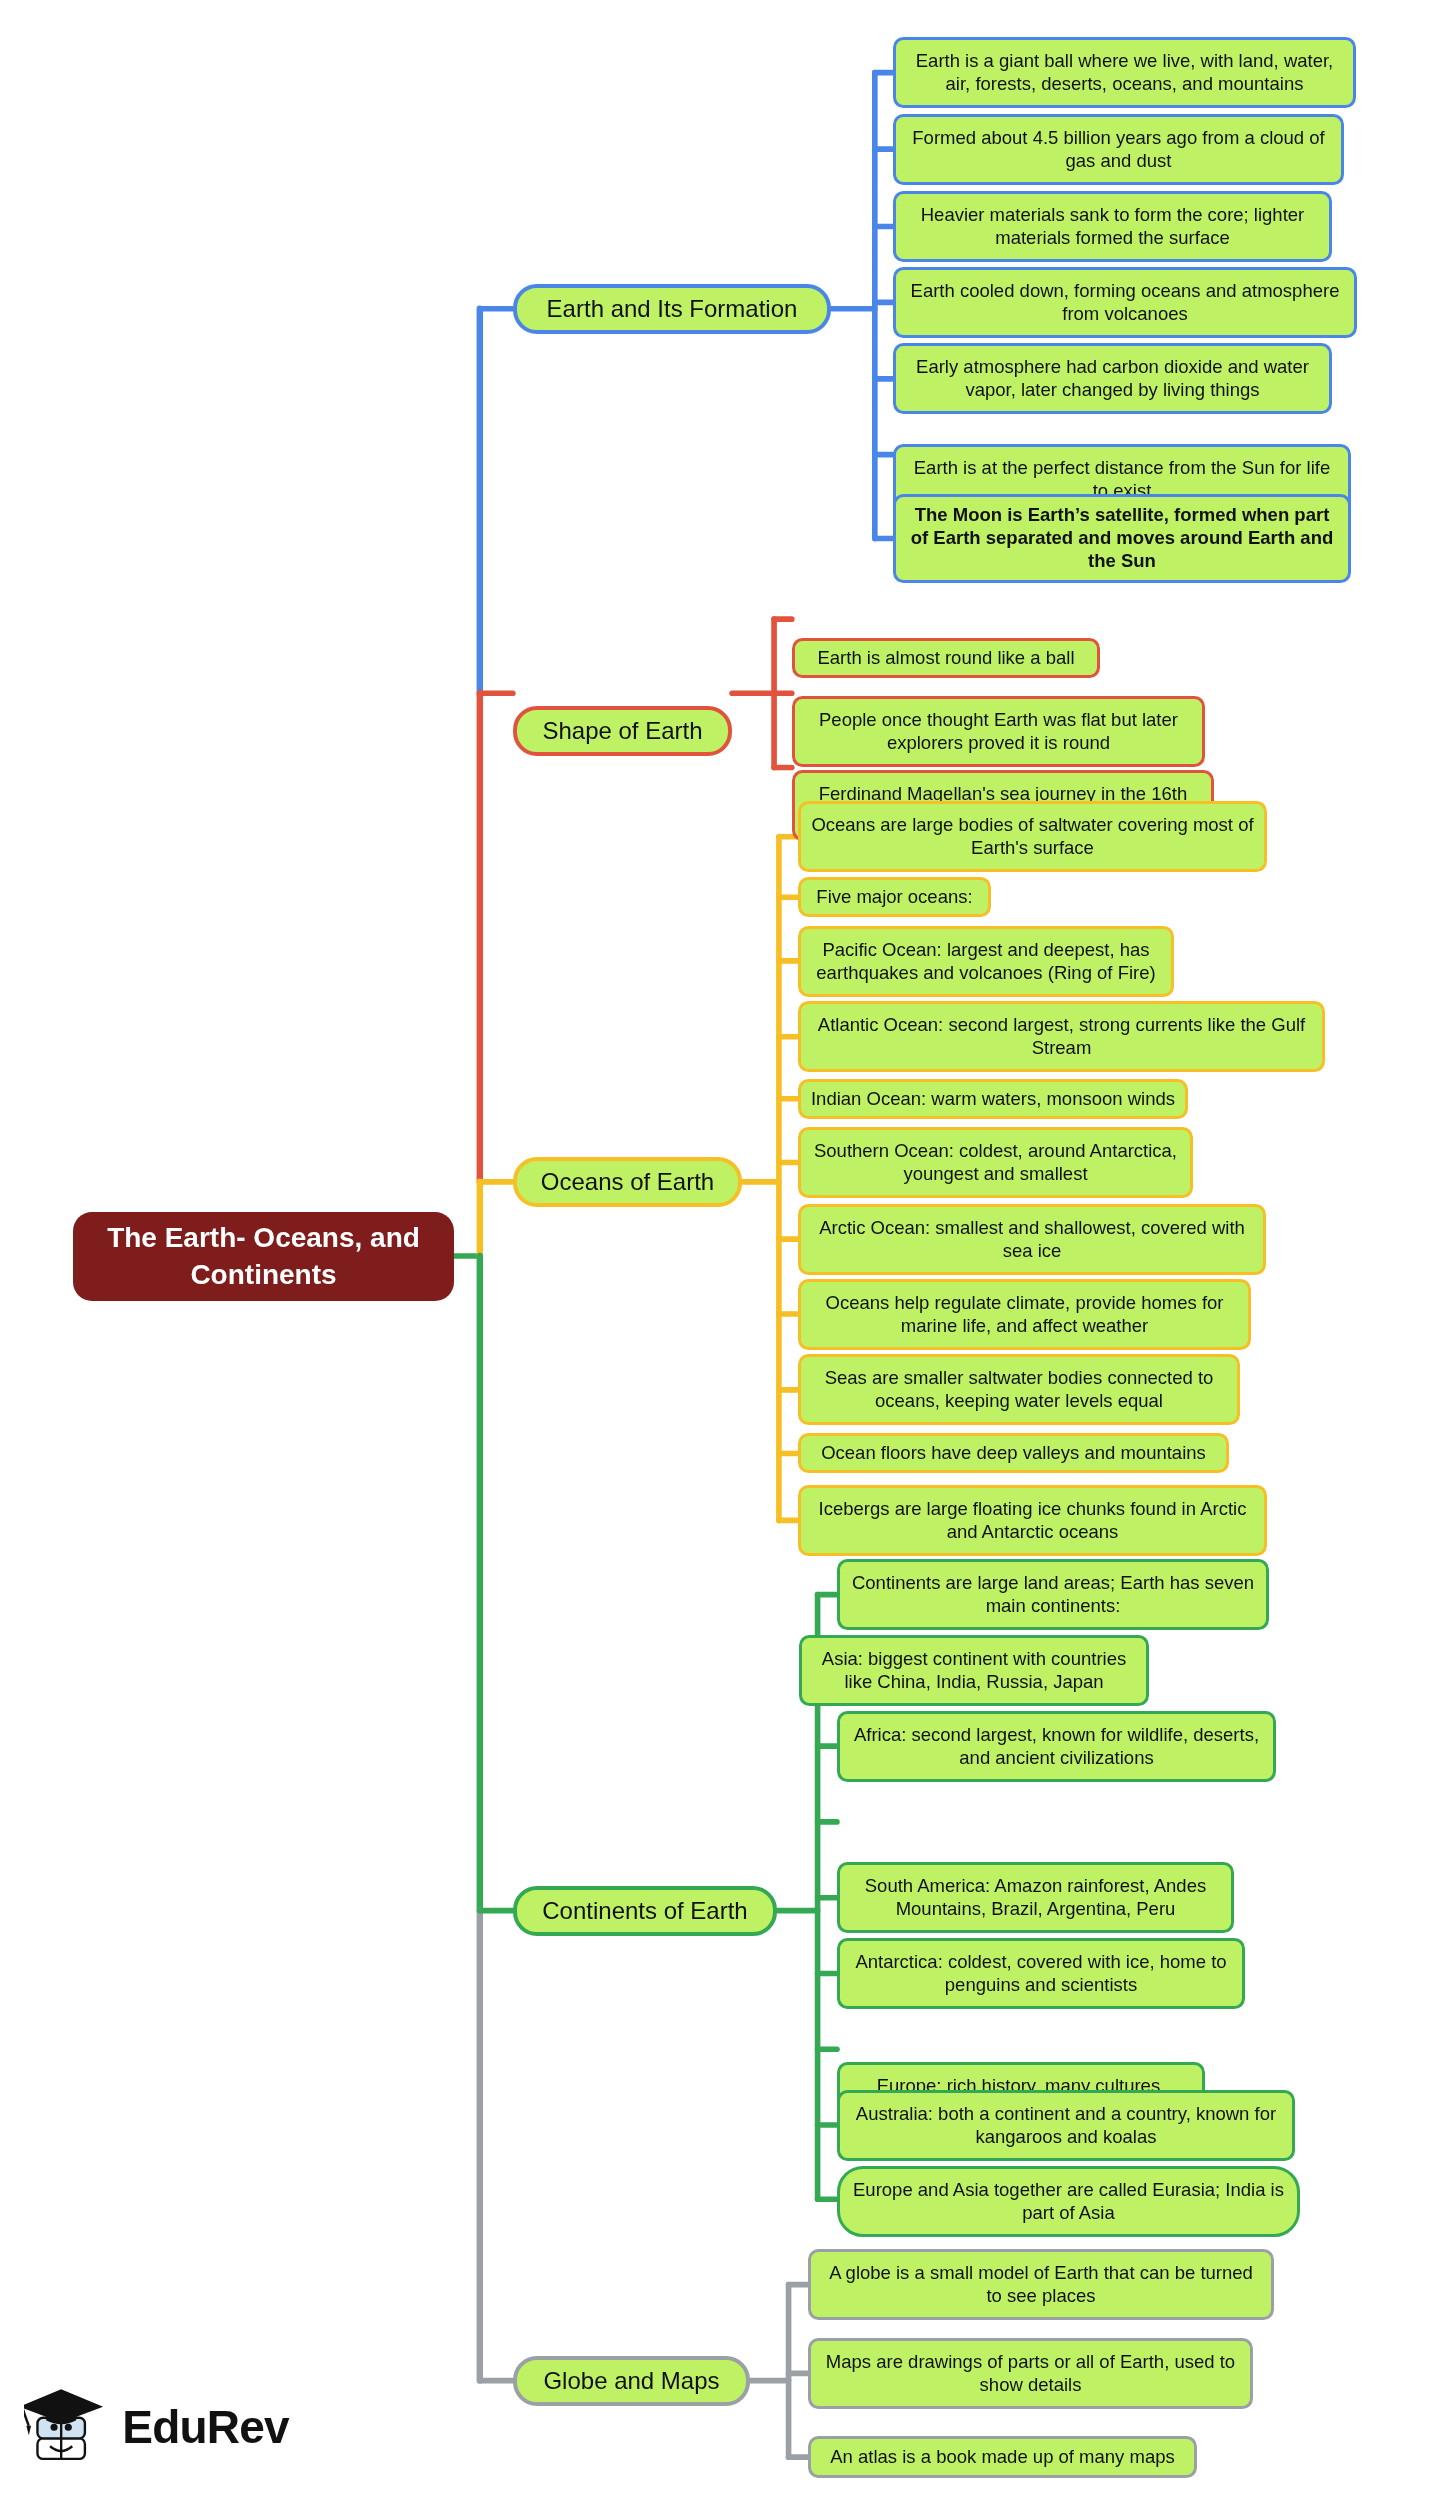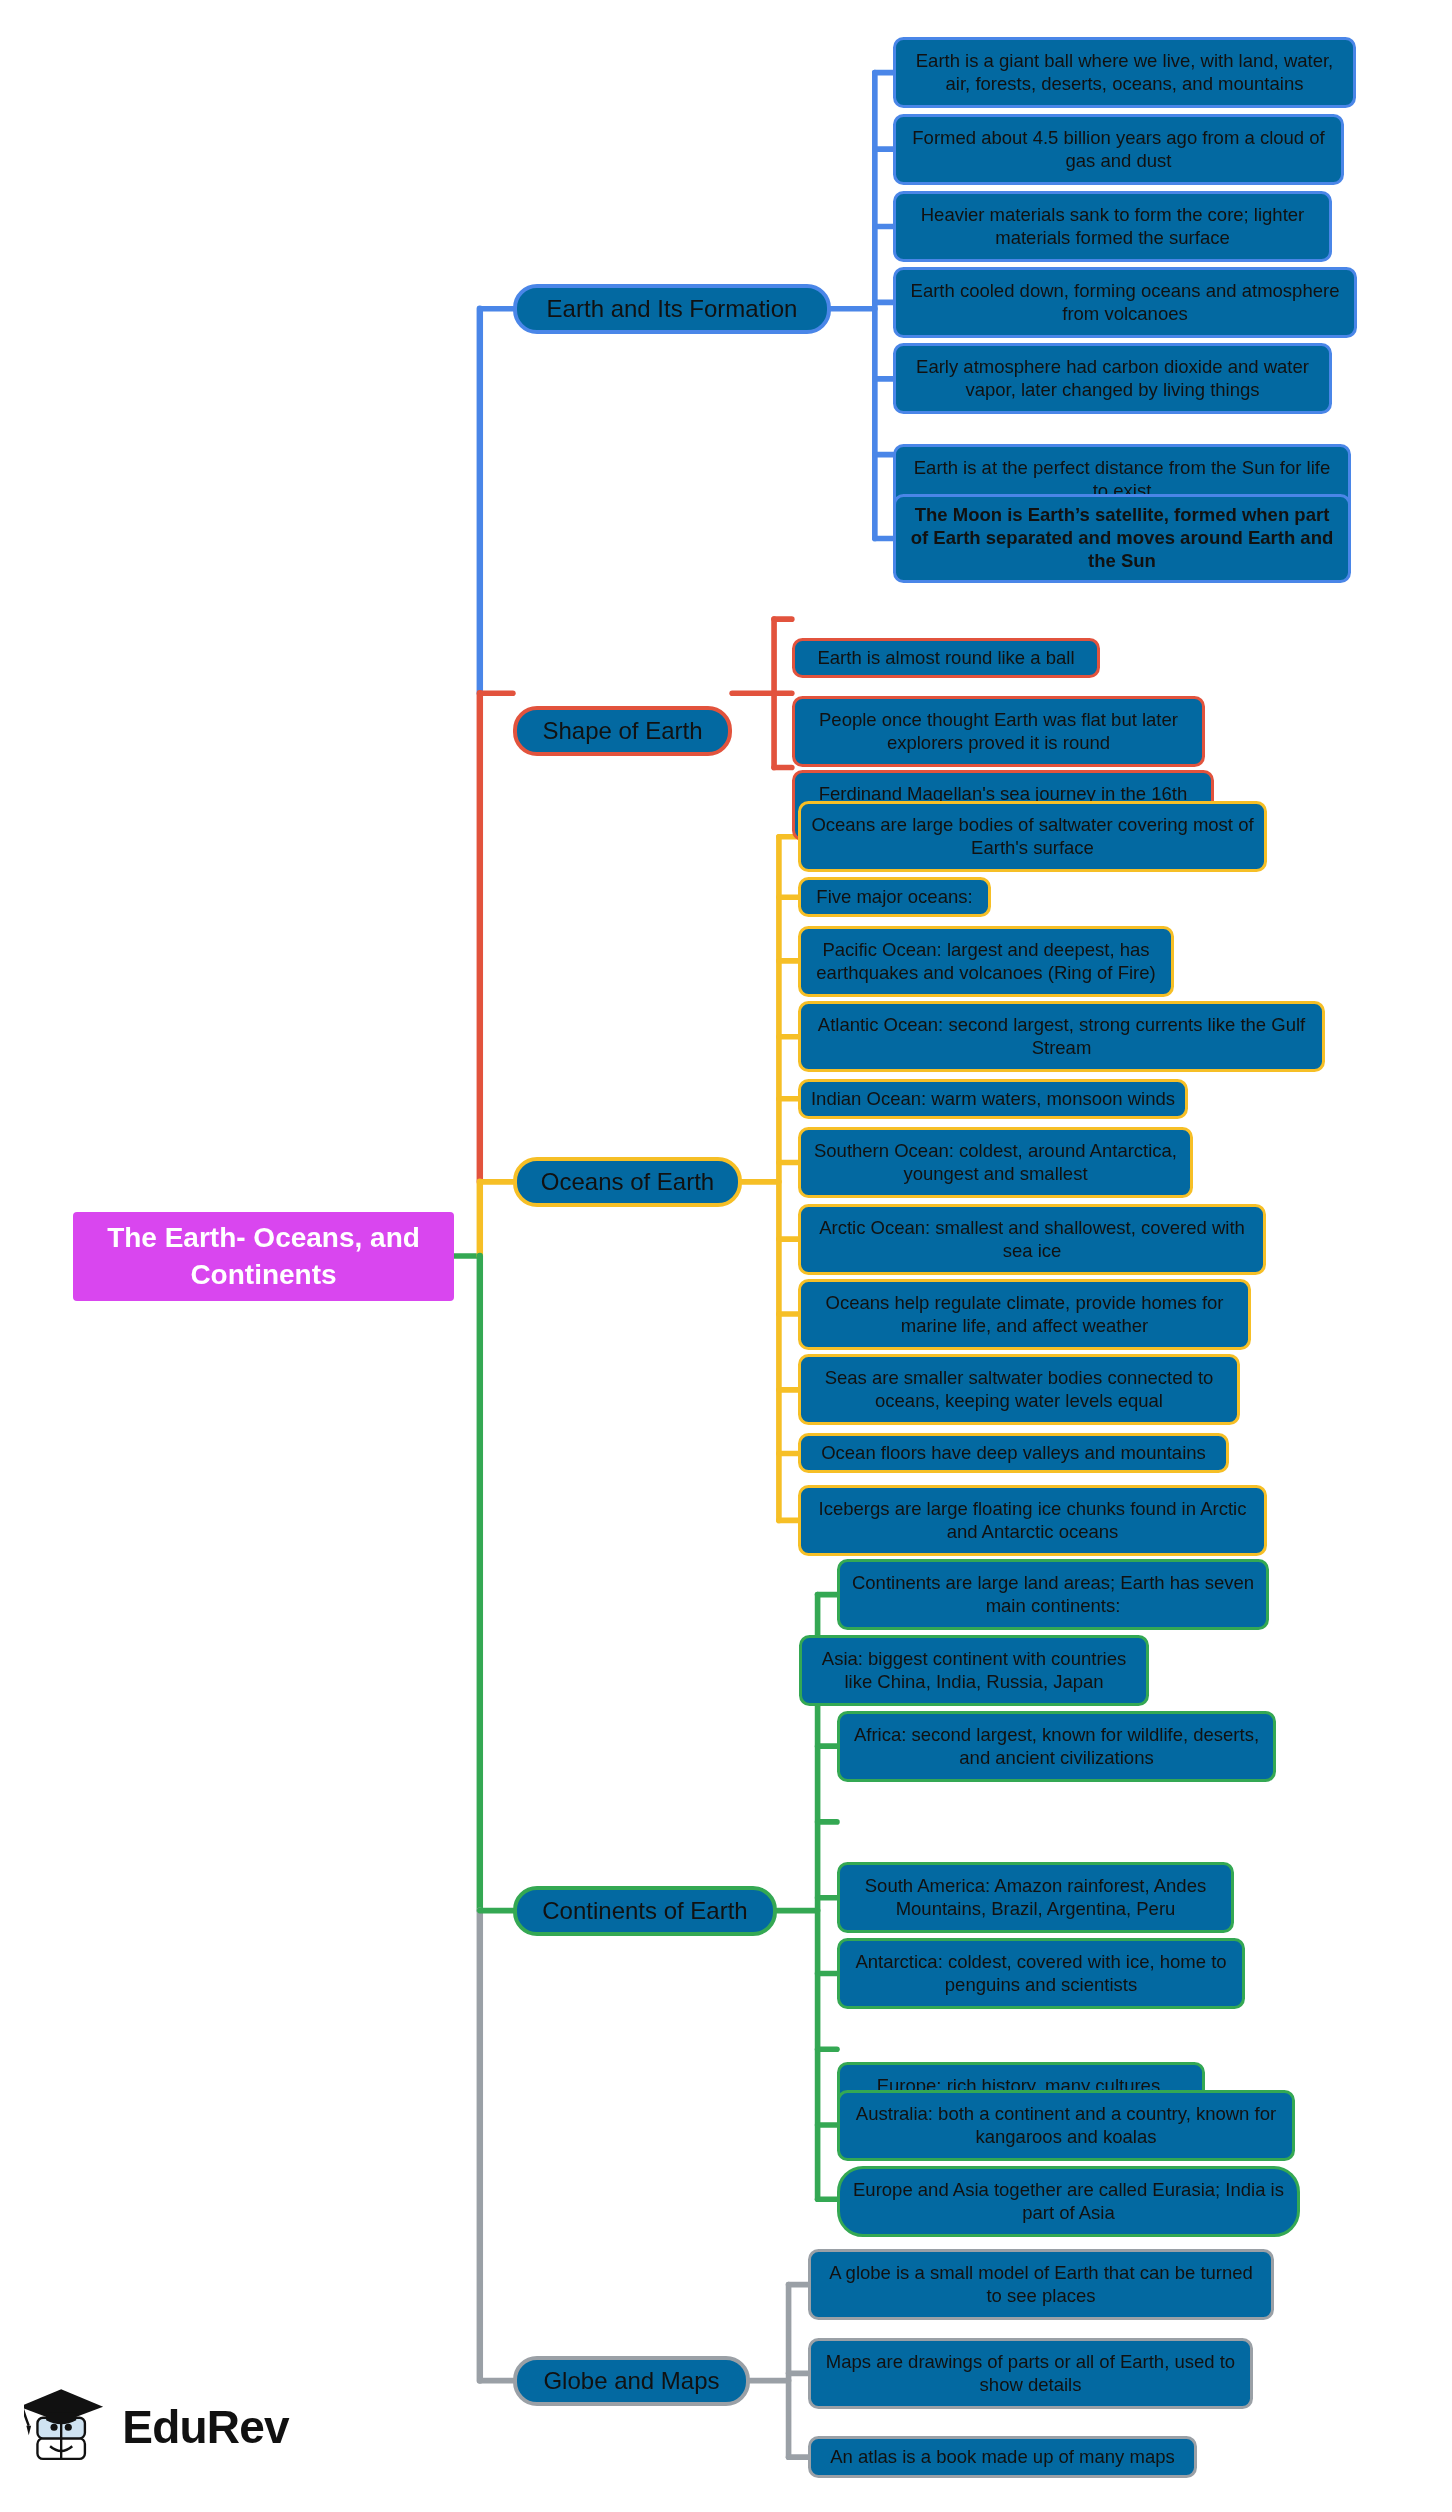--- a/index.html
+++ b/index.html
@@ -28,39 +28,39 @@
     left: 0; top: 0;
     width: 1453px;
     height: 2512px;
     pointer-events: none;
   }
 
   
   .node {
     position: absolute;
     box-sizing: border-box;
-    background: #0369a1;
+    background: #bef264;
     border-style: solid;
     border-width: 4px;
     border-radius: 11.3px;
     display: flex;
     align-items: center;
     justify-content: center;
     text-align: center;
     color: #111111;
     line-height: 1.24;
     padding: 4.8px 9.7px;
   }
 
   
   .root {
-    background: #d946ef;
+    background: #7f1d1d;
     color: #ffffff;
     border: none;
-    border-radius: 4px;
+    border-radius: 19px;
     font-size: 28px;
     font-weight: bold;
     line-height: 1.3;
     padding: 8px 14.5px;
   }
 
   
   .branch {
     font-size: 24px;
     border-radius: 24px;

